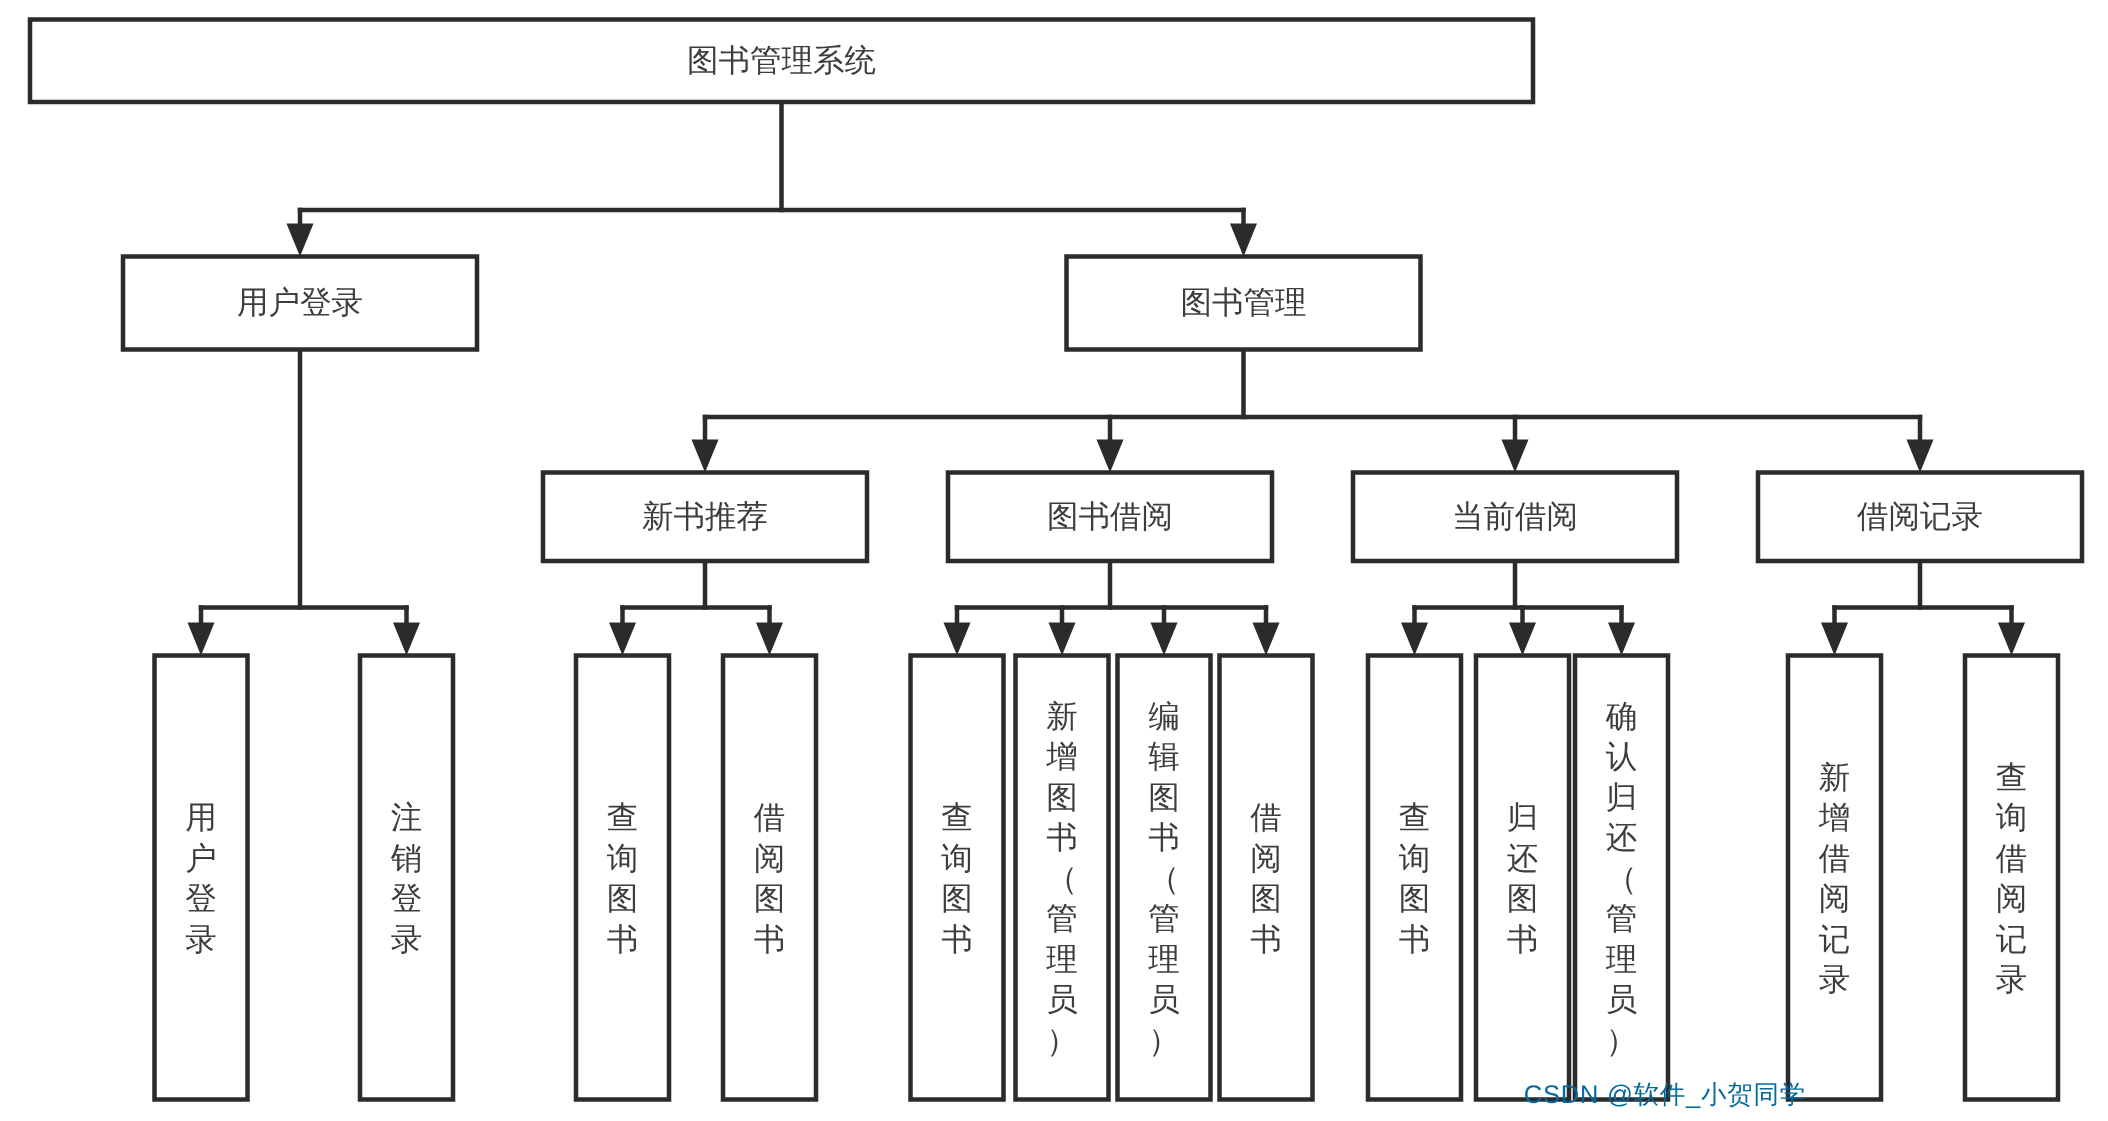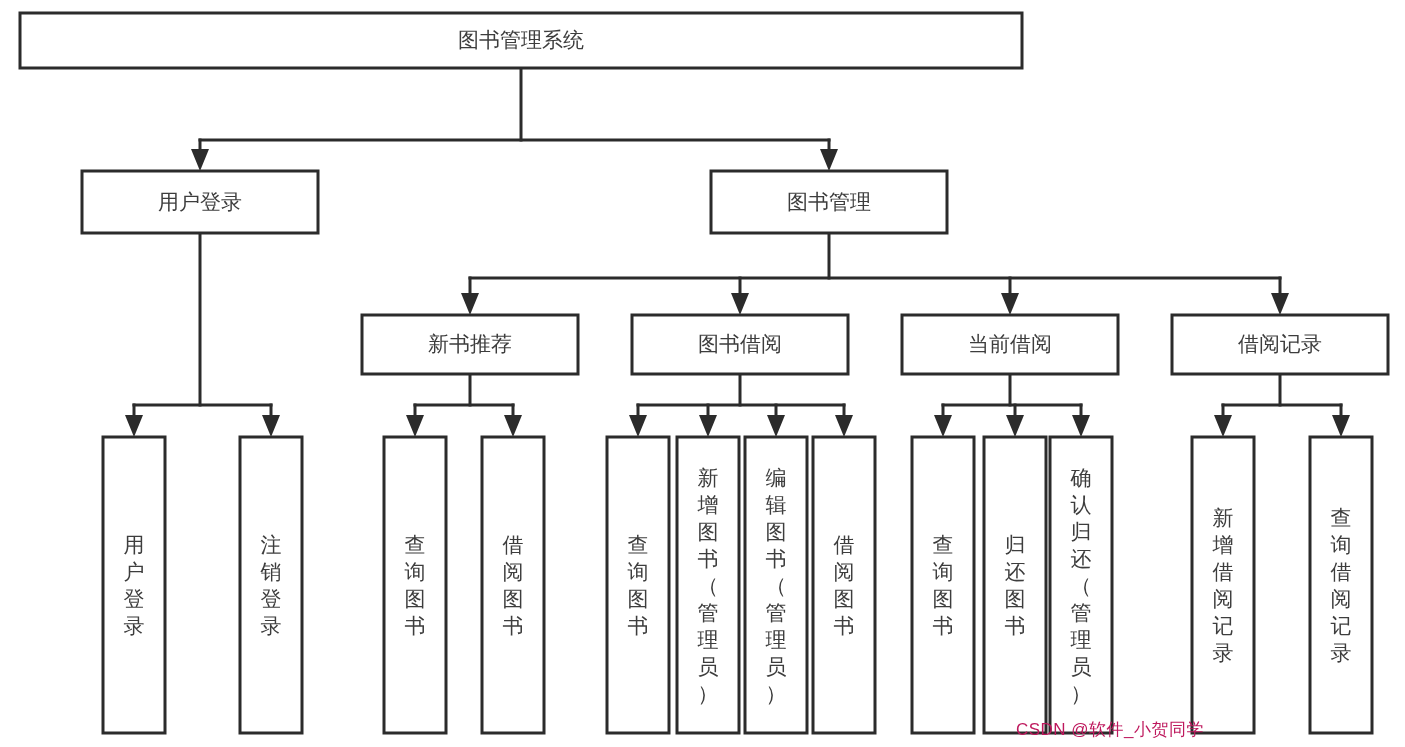--- a/index.html
+++ b/index.html
@@ -55,21 +55,21 @@
     font-family: "Liberation Sans", "DejaVu Sans", sans-serif;
     font-size: 21px;
     text-anchor: middle;
   }
   .watermark {
     position: absolute;
     right: 8px;
     bottom: 6px;
     font-family: "Liberation Sans", "DejaVu Sans", sans-serif;
     font-size: 17px;
-    color: #be185d;
+    color: #0369a1;
     letter-spacing: 0.5px;
     white-space: nowrap;
     user-select: none;
   }
 </style>
 </head>
 <body>
 
 <div id="diagram-root">
   <svg class="flow" viewBox="0 0 1405 747" xmlns="http://www.w3.org/2000/svg">

